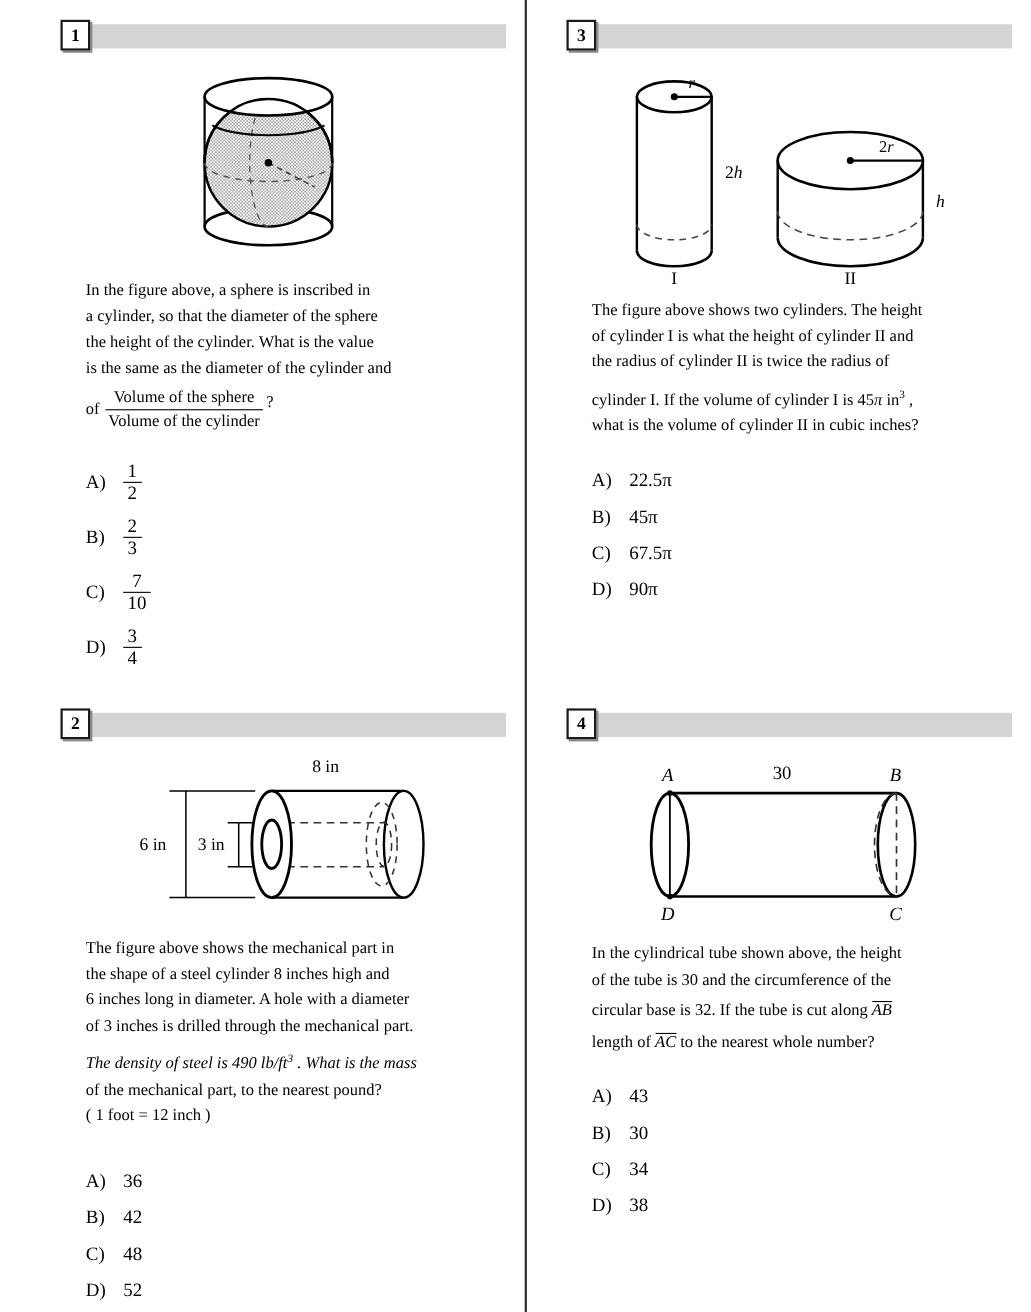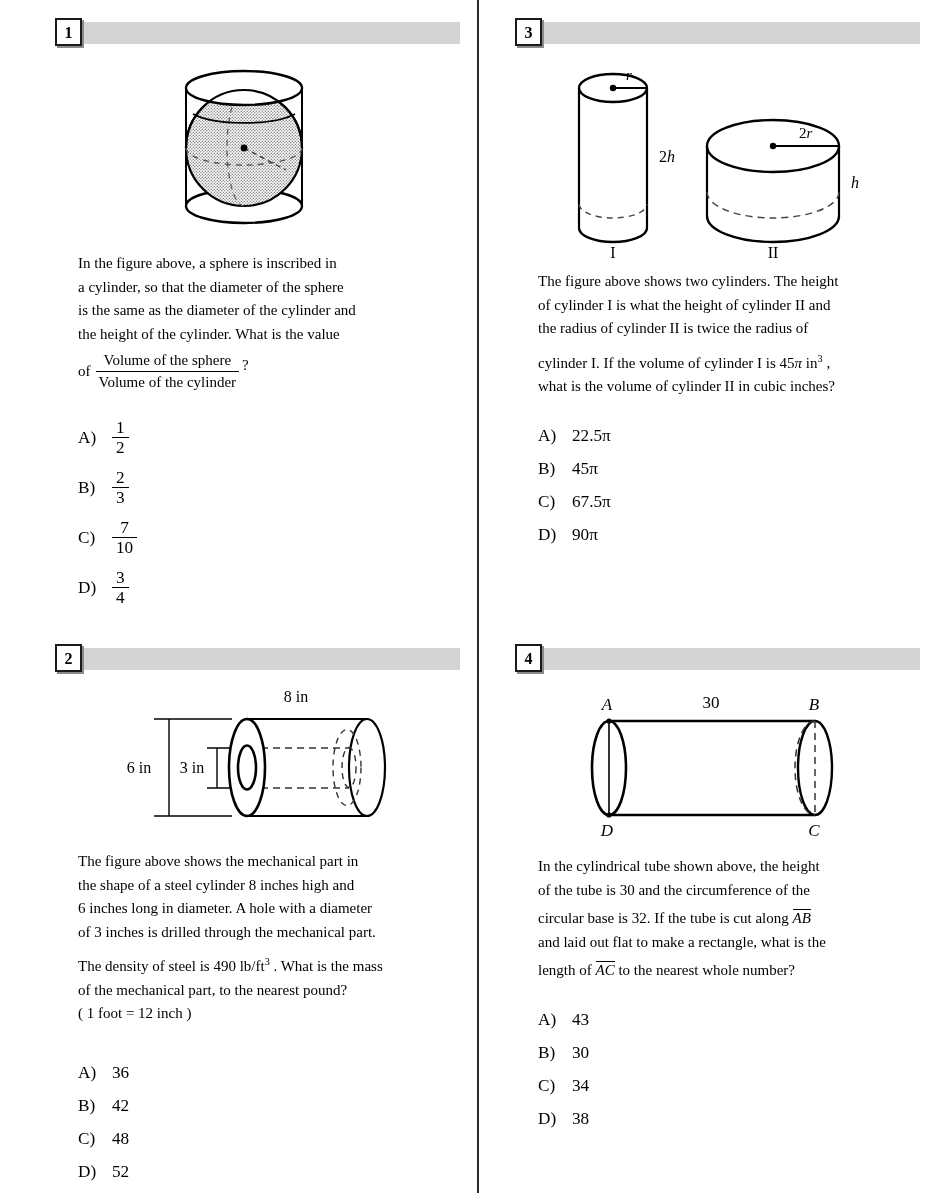--- a/index.html
+++ b/index.html
@@ -159,22 +159,22 @@
           <path d="M 37 90 A 58 58 0 0 1 153 90" fill="none" stroke="#000" stroke-width="2.2"></path>
           <path d="M 44 56 A 58 17 0 0 0 146 56" fill="none" stroke="#000" stroke-width="1.8"></path>
         </svg>
       </div>
 
       <div class="spacer-sm"></div>
 
       <div class="qtext">
         <p>In the figure above, a sphere is inscribed in</p>
         <p>a cylinder, so that the diameter of the sphere</p>
+        <p>the height of the cylinder. What is the value</p>
         <p>is the same as the diameter of the cylinder and</p>
-        <p>the height of the cylinder. What is the value</p>
         <div class="fracline">
           <span class="lead">of</span>
           <span class="vfrac">
             <span class="num">Volume of the sphere</span>
             <span class="den">Volume of the cylinder</span>
           </span>
           <span class="qmark">?</span>
         </div>
       </div>
 
@@ -250,21 +250,21 @@
         </svg>
       </div>
 
       <div class="spacer-sm"></div>
 
       <div class="qtext">
         <p>The figure above shows the mechanical part in</p>
         <p>the shape of a steel cylinder 8 inches high and</p>
         <p>6 inches long in diameter. A hole with a diameter</p>
         <p>of 3 inches is drilled through the mechanical part.</p>
-        <p style="margin-top:6px;"><span>The density of steel is  490 lb/ft</span><span class="sup">3</span><span> . What is the mass</span></p>
+        <p style="margin-top:6px;font-style:italic;"><span>The density of steel is  490 lb/ft</span><span class="sup">3</span><span> . What is the mass</span></p>
         <p>of the mechanical part, to the nearest pound?</p>
         <p>( 1 foot = 12 inch )</p>
       </div>
 
       <div class="spacer-lg"></div>
 
       <div class="choices">
         <div class="choice choice-plain">
           <span class="lbl">A)</span>
           <span>36</span>
@@ -389,21 +389,20 @@
           <circle cx="60" cy="129" r="2.6" fill="#000"></circle>
         </svg>
       </div>
 
       <div class="spacer-sm"></div>
 
       <div class="qtext">
         <p>In the cylindrical tube shown above, the height</p>
         <p>of the tube is 30 and the circumference of the</p>
         <p style="margin-top:5px;"><span>circular base is 32. If the tube is cut along </span><span class="ovl">AB</span></p>
-        <p>and laid out flat to make a rectangle, what is the</p>
         <p style="margin-top:5px;"><span>length of </span><span class="ovl">AC</span><span> to the nearest whole number?</span></p>
       </div>
 
       <div class="spacer-md"></div>
 
       <div class="choices">
         <div class="choice choice-plain">
           <span class="lbl">A)</span>
           <span>43</span>
         </div>

